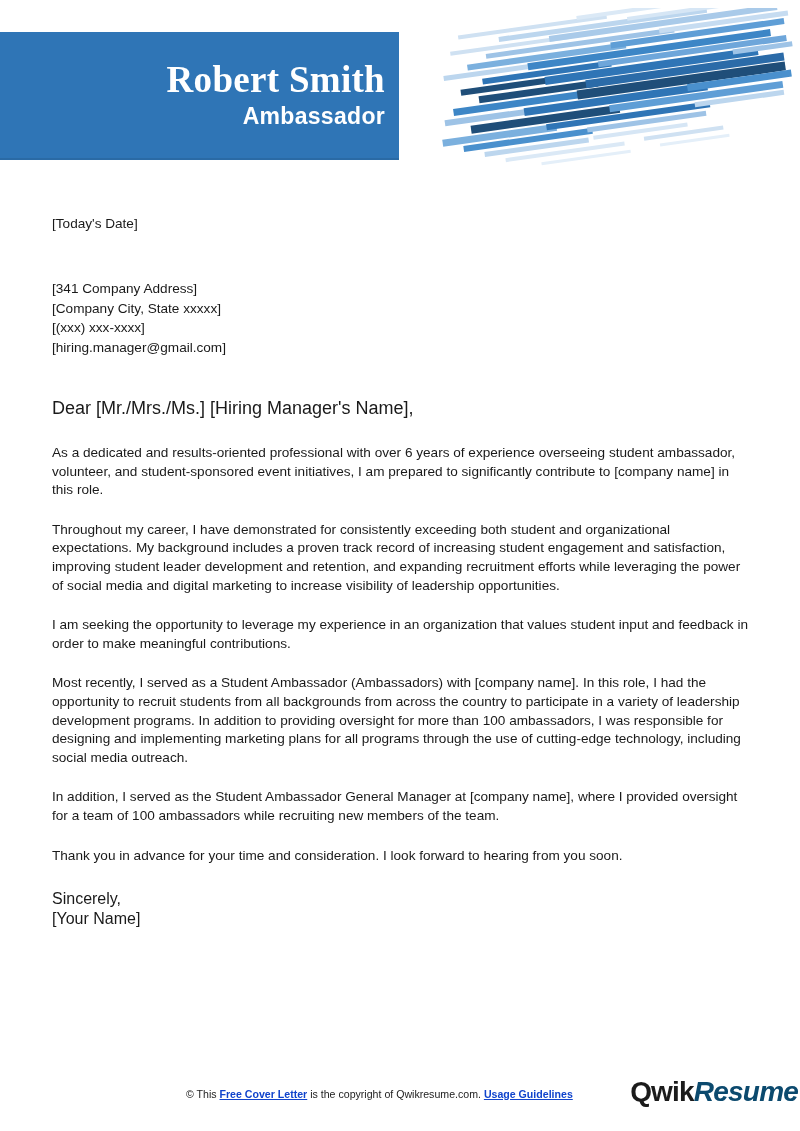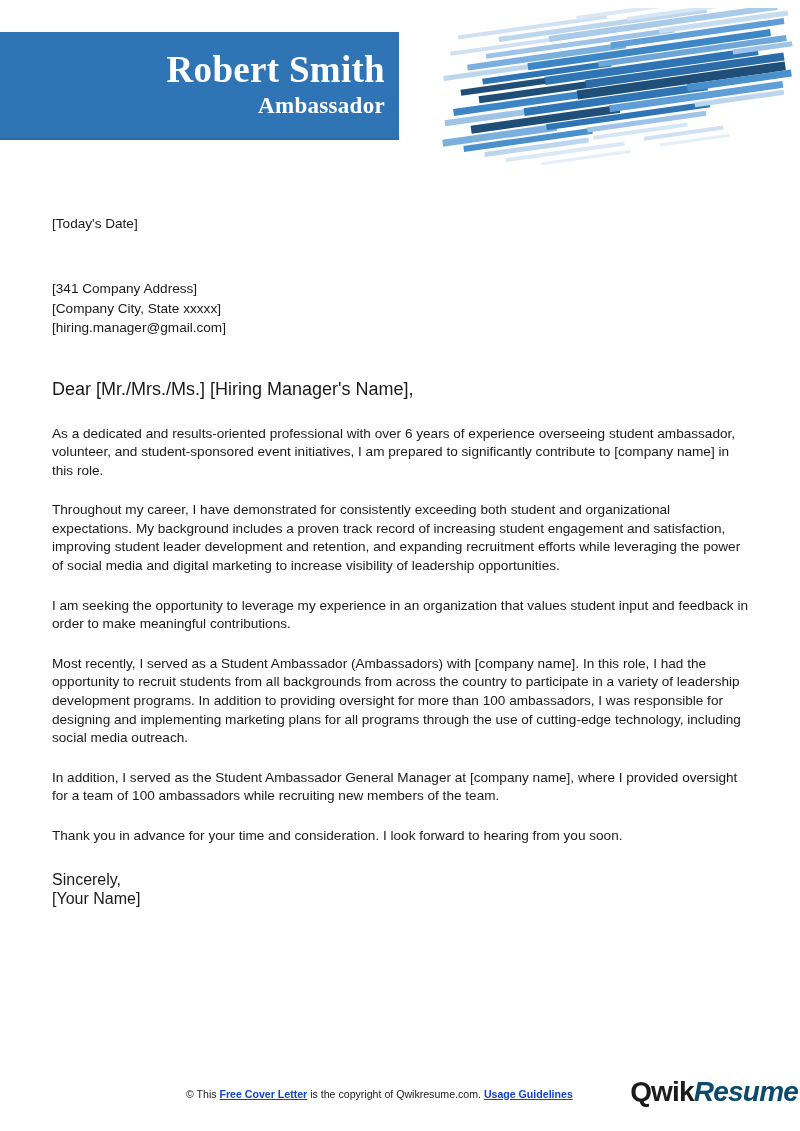--- a/index.html
+++ b/index.html
@@ -21,41 +21,41 @@
     position: absolute;
     top: 0; left: 0;
     width: 800px;
     height: 185px;
   }
   .name-banner {
     position: absolute;
     left: 0;
     top: 32px;
     width: 399px;
-    height: 108px;
+    height: 128px;
     background: #2f75b6;
     border-bottom: 2px solid #2a6aa5;
     box-sizing: border-box;
     display: flex;
     flex-direction: column;
     align-items: flex-end;
     justify-content: center;
     padding-right: 14px;
   }
   .name-text {
     font-family: "Liberation Serif", serif;
     font-weight: bold;
     font-size: 37px;
     line-height: 40px;
     color: #ffffff;
     letter-spacing: 0.3px;
     white-space: nowrap;
   }
   .role-text {
-    font-family: Liberation Serif, serif;
+    font-family: Liberation Sans, sans-serif;
     font-weight: bold;
     font-size: 23px;
     line-height: 28px;
     color: #ffffff;
     letter-spacing: 0.3px;
     white-space: nowrap;
     margin-top: 2px;
   }
 
   .deco {
@@ -206,20 +206,21 @@
   </div>
 </div>
 
 <div class="letter">
 
   <div class="date-line">[Today's Date]</div>
 
   <div class="recipient">
     <div>[341 Company Address]</div>
     <div>[Company City, State xxxxx]</div>
+    <div>[(xxx) xxx-xxxx]</div>
     <div>[hiring.manager@gmail.com]</div>
   </div>
 
   <div class="salutation">Dear [Mr./Mrs./Ms.] [Hiring Manager's Name],</div>
 
   <p class="para">As a dedicated and results-oriented professional with over 6 years of experience overseeing student ambassador, volunteer, and student-sponsored event initiatives, I am prepared to significantly contribute to [company name] in this role.</p>
   <p class="para">Throughout my career, I have demonstrated for consistently exceeding both student and organizational expectations. My background includes a proven track record of increasing student engagement and satisfaction, improving student leader development and retention, and expanding recruitment efforts while leveraging the power of social media and digital marketing to increase visibility of leadership opportunities.</p>
   <p class="para">I am seeking the opportunity to leverage my experience in an organization that values student input and feedback in order to make meaningful contributions.</p>
   <p class="para">Most recently, I served as a Student Ambassador (Ambassadors) with [company name]. In this role, I had the opportunity to recruit students from all backgrounds from across the country to participate in a variety of leadership development programs. In addition to providing oversight for more than 100 ambassadors, I was responsible for designing and implementing marketing plans for all programs through the use of cutting-edge technology, including social media outreach.</p>
   <p class="para">In addition, I served as the Student Ambassador General Manager at [company name], where I provided oversight for a team of 100 ambassadors while recruiting new members of the team.</p>

